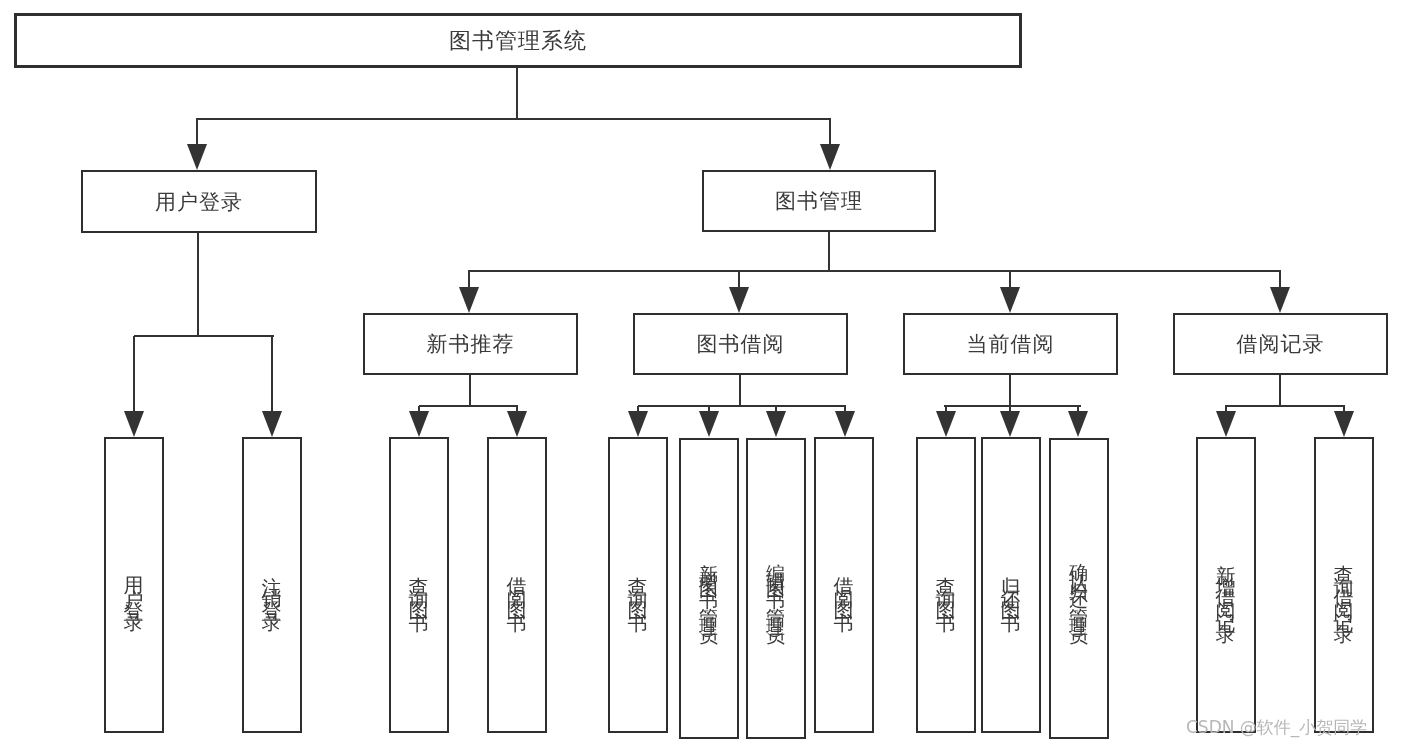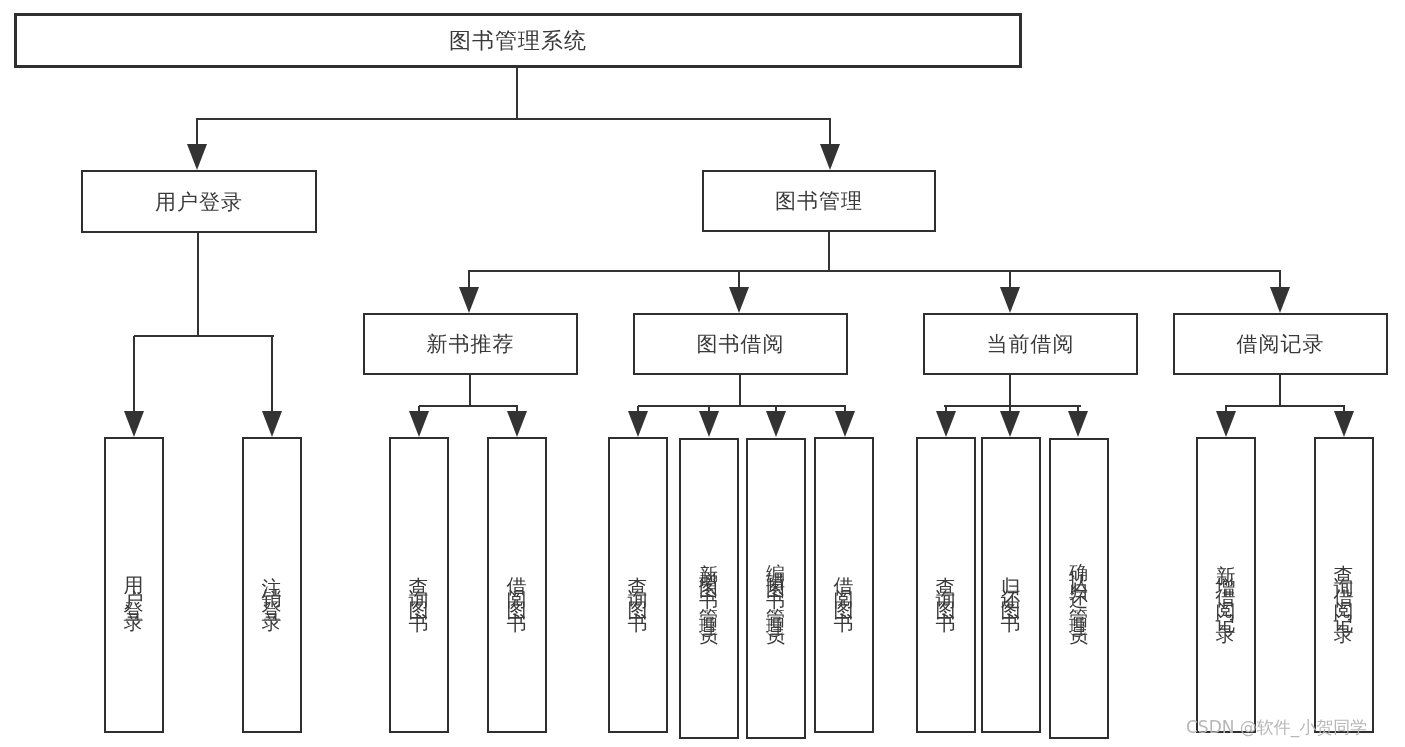--- a/index.html
+++ b/index.html
@@ -104,21 +104,21 @@
   <div class="arrow" style="left:729px;top:270px;height:43px;"></div>
   <div class="arrow" style="left:1000px;top:270px;height:43px;"></div>
   <div class="arrow" style="left:1270px;top:270px;height:43px;"></div>
 
   <div class="node" style="left:633px;top:313px;width:215px;height:62px;">
     <span class="h-label">图书借阅</span>
   </div>
   <div class="node" style="left:363px;top:313px;width:215px;height:62px;">
     <span class="h-label">新书推荐</span>
   </div>
-  <div class="node" style="left:903px;top:313px;width:215px;height:62px;margin-left:20px;">
+  <div class="node" style="left:903px;top:313px;width:215px;height:62px;">
     <span class="h-label">当前借阅</span>
   </div>
   <div class="node" style="left:1173px;top:313px;width:215px;height:62px;">
     <span class="h-label">借阅记录</span>
   </div>
 
   <div class="line v" style="left:469px;top:375px;height:32px;"></div>
   <div class="line h" style="left:419px;top:405px;width:99px;"></div>
   <div class="arrow" style="left:409px;top:406px;height:31px;"></div>
   <div class="arrow" style="left:507px;top:406px;height:31px;"></div>

